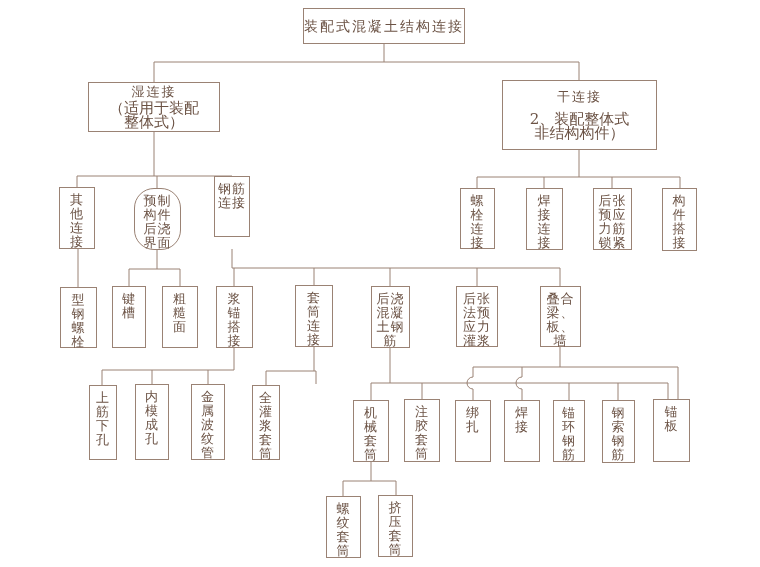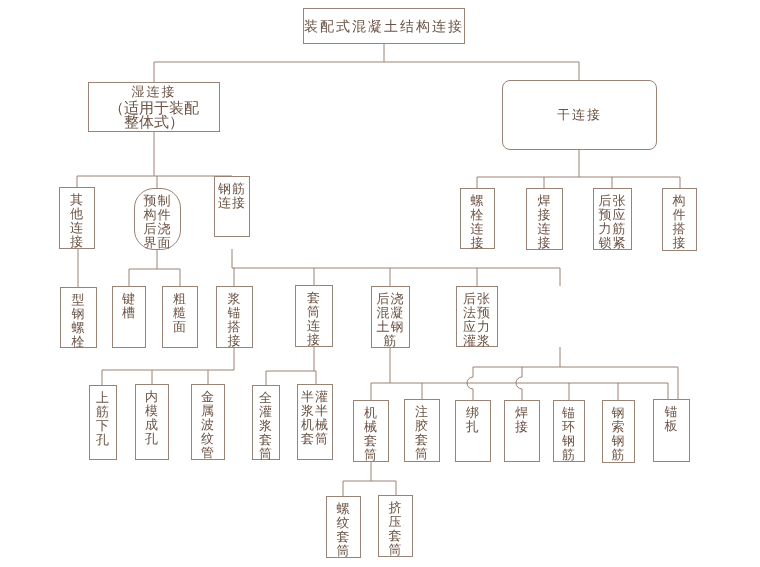--- a/index.html
+++ b/index.html
@@ -57,22 +57,23 @@
     <path d="M371 462 V481 M343 481 H396 M343 481 V496 M396 481 V495"></path>
   </svg>
 
   <div id="root-box" class="node center" style="left:303px;top:8px;width:162px;height:36px;">装配式混凝土结构连接</div>
 
   <div class="node banner" style="left:88px;top:82px;width:132px;height:50px;">
     <span class="node-title">湿连接</span>
     <span class="node-note">（适用于装配整体式）</span>
   </div>
 
-  <div class="node banner" style="left:502px;top:80px;width:155px;height:70px;border-radius:8px;">
+  <div class="node banner" style="left:502px;top:80px;width:155px;height:70px;">
     <span class="node-title">干连接</span>
+    <span class="node-note">2、装配整体式非结构构件）</span>
   </div>
 
   <div class="node" style="left:59px;top:187px;width:36px;height:62px;">其
 他
 连
 接</div>
   <div class="node" style="left:134px;top:188px;width:47px;height:62px;border-radius:20px;">预制
 构件
 后浇
 界面</div>
@@ -114,43 +115,43 @@
 连
 接</div>
   <div class="node" style="left:371px;top:286px;width:39px;height:62px;">后浇
 混凝
 土钢
 筋</div>
   <div class="node" style="left:456px;top:286px;width:42px;height:61px;">后张
 法预
 应力
 灌浆</div>
+  <div class="node" style="left:540px;top:286px;width:41px;height:61px;">叠合
+梁、
+板、
+墙</div>
 
   <div class="node" style="left:89px;top:385px;width:28px;height:75px;">上
 筋
 下
 孔</div>
   <div class="node" style="left:135px;top:384px;width:34px;height:76px;">内
 模
 成
 孔</div>
   <div class="node" style="left:191px;top:384px;width:34px;height:76px;">金
 属
 波
 纹
 管</div>
   <div class="node" style="left:252px;top:385px;width:28px;height:75px;">全
 灌
 浆
 套
 筒</div>
-  <div class="node" style="left:297px;top:384px;width:36px;height:76px;">半灌
-浆半
-机械
-套筒</div>
 
   <div class="node" style="left:353px;top:400px;width:36px;height:62px;">机
 械
 套
 筒</div>
   <div class="node" style="left:404px;top:399px;width:36px;height:63px;">注
 胶
 套
 筒</div>
   <div class="node" style="left:455px;top:400px;width:36px;height:62px;">绑

